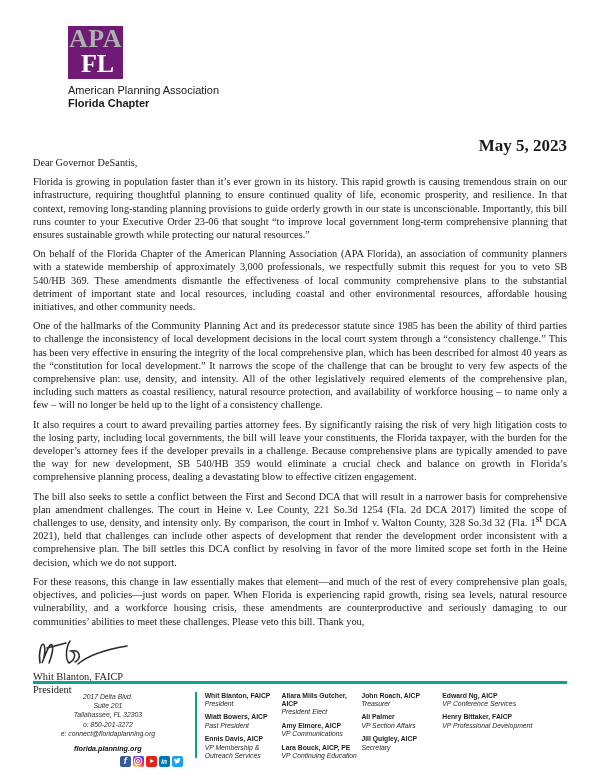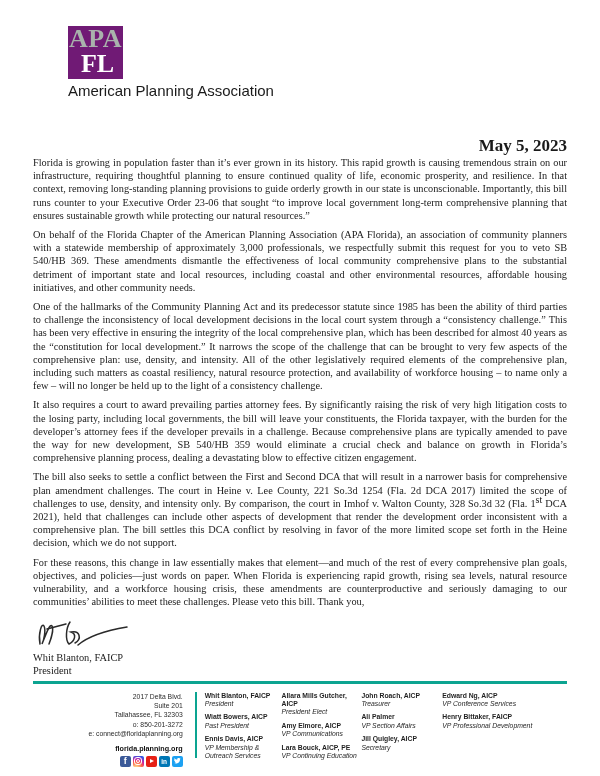--- a/index.html
+++ b/index.html
@@ -6,42 +6,42 @@
   #page{position:relative;width:600px;height:776px;background:#ffffff;overflow:hidden;
         font-family:"Liberation Serif",serif;color:#1a1a1a;}
 
   
   .logo{position:absolute;left:68px;top:26px;width:55px;height:53px;background:#701a75;}
   .logo-apa{position:absolute;top:0;left:0;width:100%;text-align:center;
             font-family:"Liberation Serif",serif;font-weight:bold;font-size:26px;line-height:26px;
             color:#A9B2AC;letter-spacing:0.5px;}
   .logo-fl{position:absolute;top:25px;left:0;width:100%;text-align:center;padding-left:4px;box-sizing:border-box;
            font-family:"Liberation Serif",serif;font-weight:bold;font-size:26px;line-height:26px;color:#ffffff;}
-  .org{position:absolute;left:68px;top:84px;font-family:"Liberation Sans",sans-serif;font-size:15px;line-height:13px;color:#1a1a1a;}
+  .org{position:absolute;left:68px;top:84px;font-family:"Liberation Sans",sans-serif;font-size:11px;line-height:13px;color:#1a1a1a;}
   .org-chapter{font-weight:bold;}
   .tagline{position:absolute;left:68px;top:117px;font-family:"Liberation Sans",sans-serif;
            font-style:italic;font-weight:bold;font-size:11.5px;color:#1a1a1a;}
   .date{position:absolute;right:33px;top:136px;font-weight:bold;font-size:17px;}
 
   
   .body{position:absolute;left:33px;top:156px;width:534px;}
   .body p{margin:0 0 6px 0;font-size:10.3px;line-height:13.2px;text-align:justify;}
   .body p.salutation{text-align:left;}
   .it{}
   .sup{vertical-align:super;font-size:10px;line-height:0;}
 
   
   .sig-svg{display:block;margin:1px 0 2px 2px;}
   .sig-line{font-size:10.4px;line-height:13px;}
 
   
   .footer{position:absolute;left:33px;top:681px;width:534px;font-family:"Liberation Sans",sans-serif;}
   .rule{height:2.5px;background:#0CA491;width:100%;}
   .cols{display:flex;margin-top:8px;}
-  .addr{width:150px;text-align:right;font-size:6.8px;line-height:9.4px;color:#2b2b2b;}
+  .addr{width:150px;text-align:center;font-size:6.8px;line-height:9.4px;color:#2b2b2b;font-style:italic;}
   .site{font-weight:bold;font-size:7.2px;margin-top:5px;color:#111;}
   .social{margin-top:3px;display:flex;justify-content:flex-end;gap:2px;}
   .sicon{width:11px;height:11px;border-radius:2px;position:relative;display:flex;align-items:center;justify-content:center;}
   .fb{background:#3B5998;color:#fff;font-weight:bold;font-size:9px;line-height:11px;font-family:"Liberation Sans",sans-serif;}
   .ig{background:radial-gradient(circle at 30% 110%, #fdf497 0%, #fd5949 45%, #d6249f 60%, #285AEB 90%);}
   .ig-frame{position:absolute;left:1.5px;top:1.5px;right:1.5px;bottom:1.5px;border:1px solid #fff;border-radius:3px;}
   .ig-lens{position:absolute;left:3.5px;top:3.5px;width:4px;height:4px;border:1px solid #fff;border-radius:50%;box-sizing:border-box;}
   .yt{background:#E62117;}
   .yt-play{width:0;height:0;border-left:4.5px solid #fff;border-top:2.8px solid transparent;border-bottom:2.8px solid transparent;margin-left:1px;}
   .li{background:#0077B5;color:#fff;font-weight:bold;font-size:6.5px;}
@@ -60,24 +60,26 @@
 <body>
 
 <div id="page">
 
   <div class="logo">
     <div class="logo-apa">APA</div>
     <div class="logo-fl">FL</div>
   </div>
   <div class="org">
     <div class="org-name">American Planning Association</div>
+    <div class="org-chapter">Florida Chapter</div>
   </div>
   <div class="date">May 5, 2023</div>
 
   <div class="body">
+    <p class="salutation">Dear Governor DeSantis,</p>
     <p>Florida is growing in population faster than it’s ever grown in its history. This rapid growth is causing tremendous strain on our infrastructure, requiring thoughtful planning to ensure continued quality of life, economic prosperity, and resilience. In that context, removing long-standing planning provisions to guide orderly growth in our state is unconscionable. Importantly, this bill runs counter to your Executive Order 23-06 that sought “to improve local government long-term comprehensive planning that ensures sustainable growth while protecting our natural resources.”</p>
     <p>On behalf of the Florida Chapter of the American Planning Association (APA Florida), an association of community planners with a statewide membership of approximately 3,000 professionals, we respectfully submit this request for you to veto SB 540/HB 369. These amendments dismantle the effectiveness of local community comprehensive plans to the substantial detriment of important state and local resources, including coastal and other environmental resources, affordable housing initiatives, and other community needs.</p>
     <p>One of the hallmarks of the Community Planning Act and its predecessor statute since 1985 has been the ability of third parties to challenge the inconsistency of local development decisions in the local court system through a “consistency challenge.” This has been very effective in ensuring the integrity of the local comprehensive plan, which has been described for almost 40 years as the “constitution for local development.” It narrows the scope of the challenge that can be brought to very few aspects of the comprehensive plan: use, density, and intensity. All of the other legislatively required elements of the comprehensive plan, including such matters as coastal resiliency, natural resource protection, and availability of workforce housing – to name only a few – will no longer be held up to the light of a consistency challenge.</p>
     <p>It also requires a court to award prevailing parties attorney fees. By significantly raising the risk of very high litigation costs to the losing party, including local governments, the bill will leave your constituents, the Florida taxpayer, with the burden for the developer’s attorney fees if the developer prevails in a challenge. Because comprehensive plans are typically amended to pave the way for new development, SB 540/HB 359 would eliminate a crucial check and balance on growth in Florida’s comprehensive planning process, dealing a devastating blow to effective citizen engagement.</p>
     <p><span>The bill also seeks to settle a conflict between the First and Second DCA that will result in a narrower basis for comprehensive plan amendment challenges. The court in </span><span class="it">Heine v. Lee County,</span><span> 221 So.3d 1254 (Fla. 2d DCA 2017) limited the scope of challenges to use, density, and intensity only. By comparison, the court in </span><span class="it">Imhof v. Walton County,</span><span> 328 So.3d 32 (Fla. 1</span><span class="sup">st</span><span> DCA 2021), held that challenges can include other aspects of development that render the development order inconsistent with a comprehensive plan. The bill settles this DCA conflict by resolving in favor of the more limited scope set forth in the </span><span class="it">Heine</span><span> decision, which we do not support.</span></p>
     <p>For these reasons, this change in law essentially makes that element—and much of the rest of every comprehensive plan goals, objectives, and policies—just words on paper. When Florida is experiencing rapid growth, rising sea levels, natural resource vulnerability, and a workforce housing crisis, these amendments are counterproductive and seriously damaging to our communities’ abilities to meet these challenges. Please veto this bill. Thank you,</p>
 
     <svg class="sig-svg" width="100" height="34" viewBox="0 0 100 34">
       <g fill="none" stroke="#2a2a2a" stroke-width="1.5" stroke-linecap="round">
         <path d="M5 29 C3 18 7 7 9 11 C11 15 9 25 7 29 C11 19 15 8 17 11 C19 14 16 24 14 29"></path>

